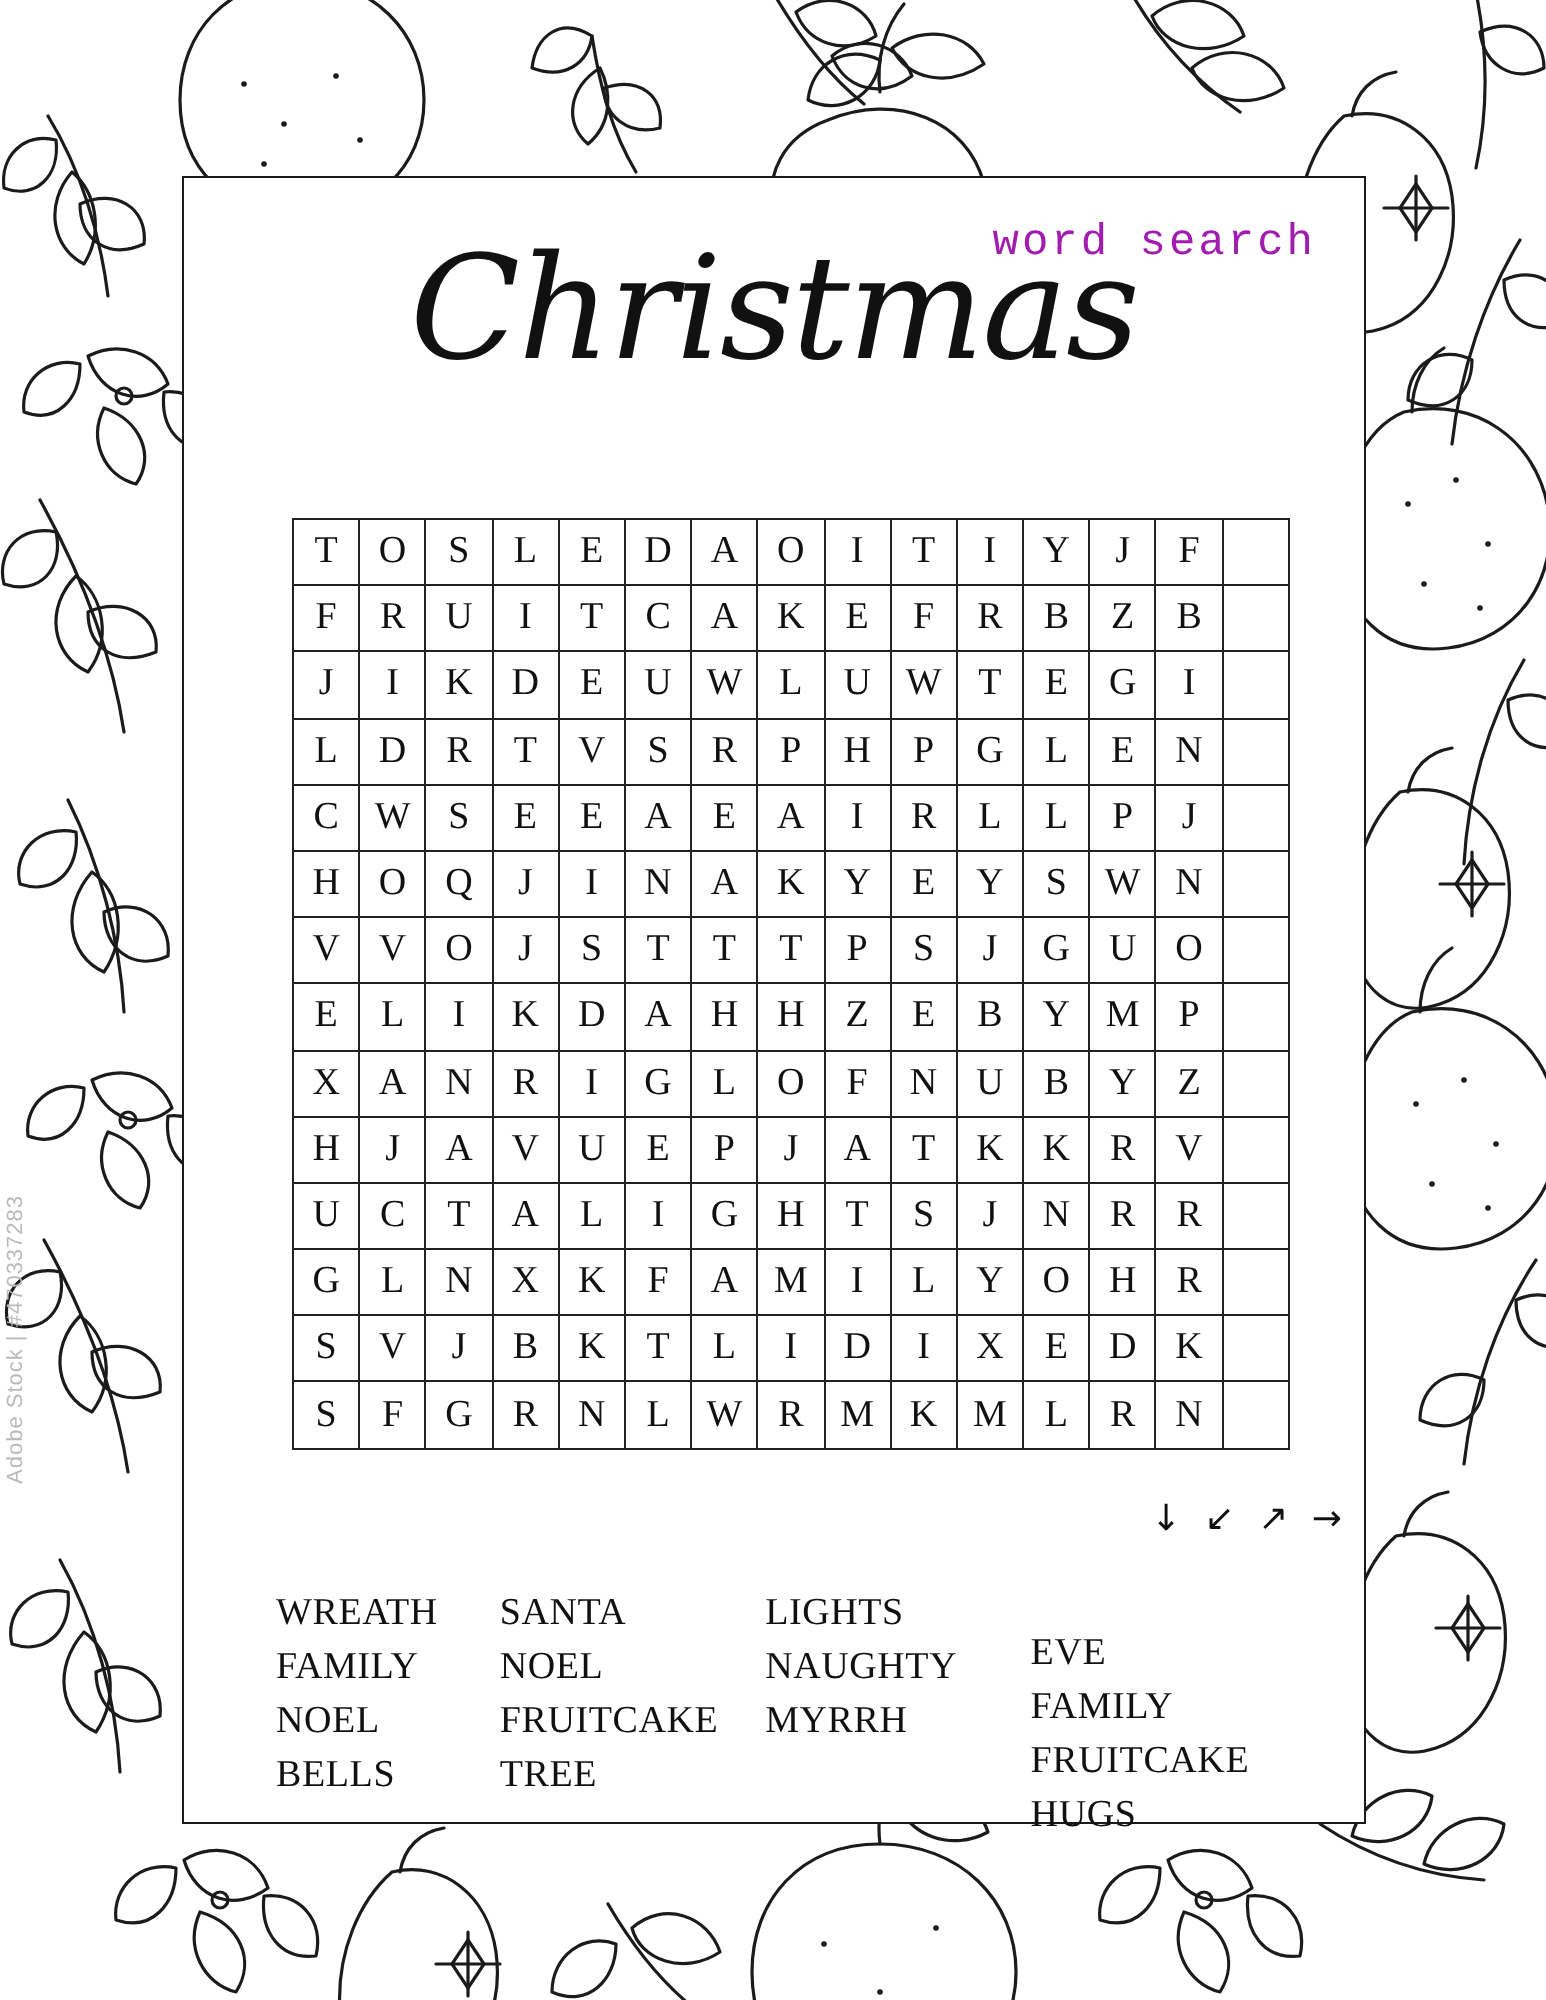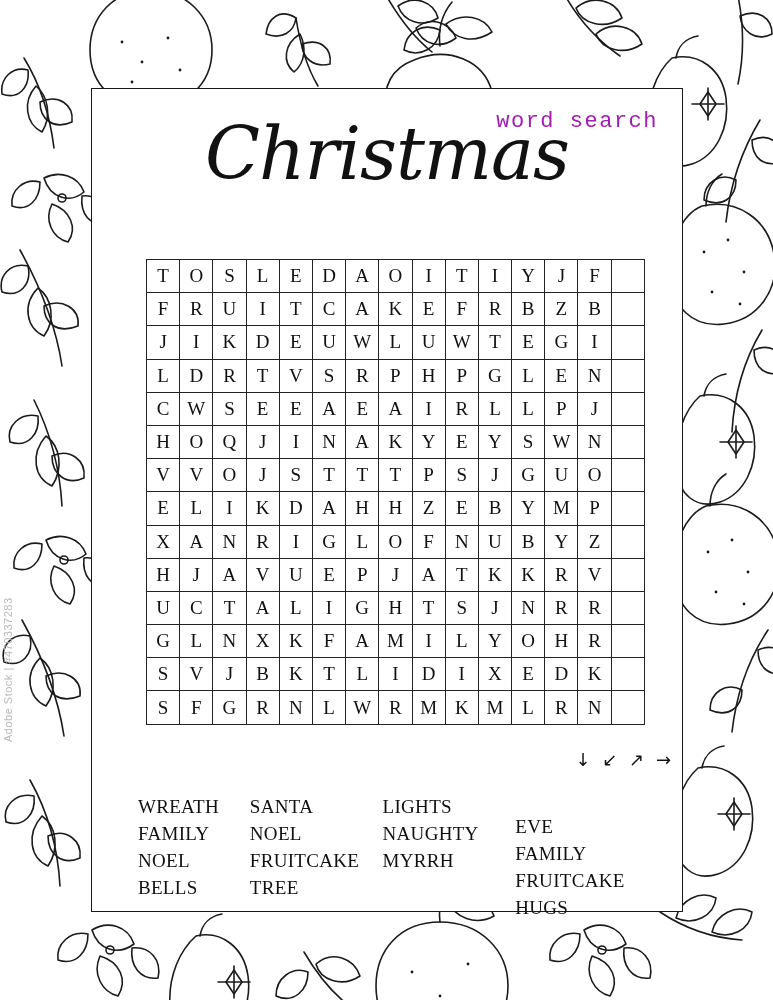--- a/index.html
+++ b/index.html
@@ -113,21 +113,21 @@
     font-family: "DejaVu Sans", sans-serif;
   }
 
   
   #words {
     position: absolute;
     left: 46px;
     top: 705px;
     width: 510px;
     display: flex;
-    justify-content: flex-end;
+    justify-content: space-between;
   }
   .word-col {
     font-family: "Liberation Serif", serif;
     font-size: 19px;
     line-height: 1.42;
     color: #111;
     letter-spacing: 0.3px;
   }
   .word-col.c0 { width: 118px; }
   .word-col.c1 { width: 140px; }

